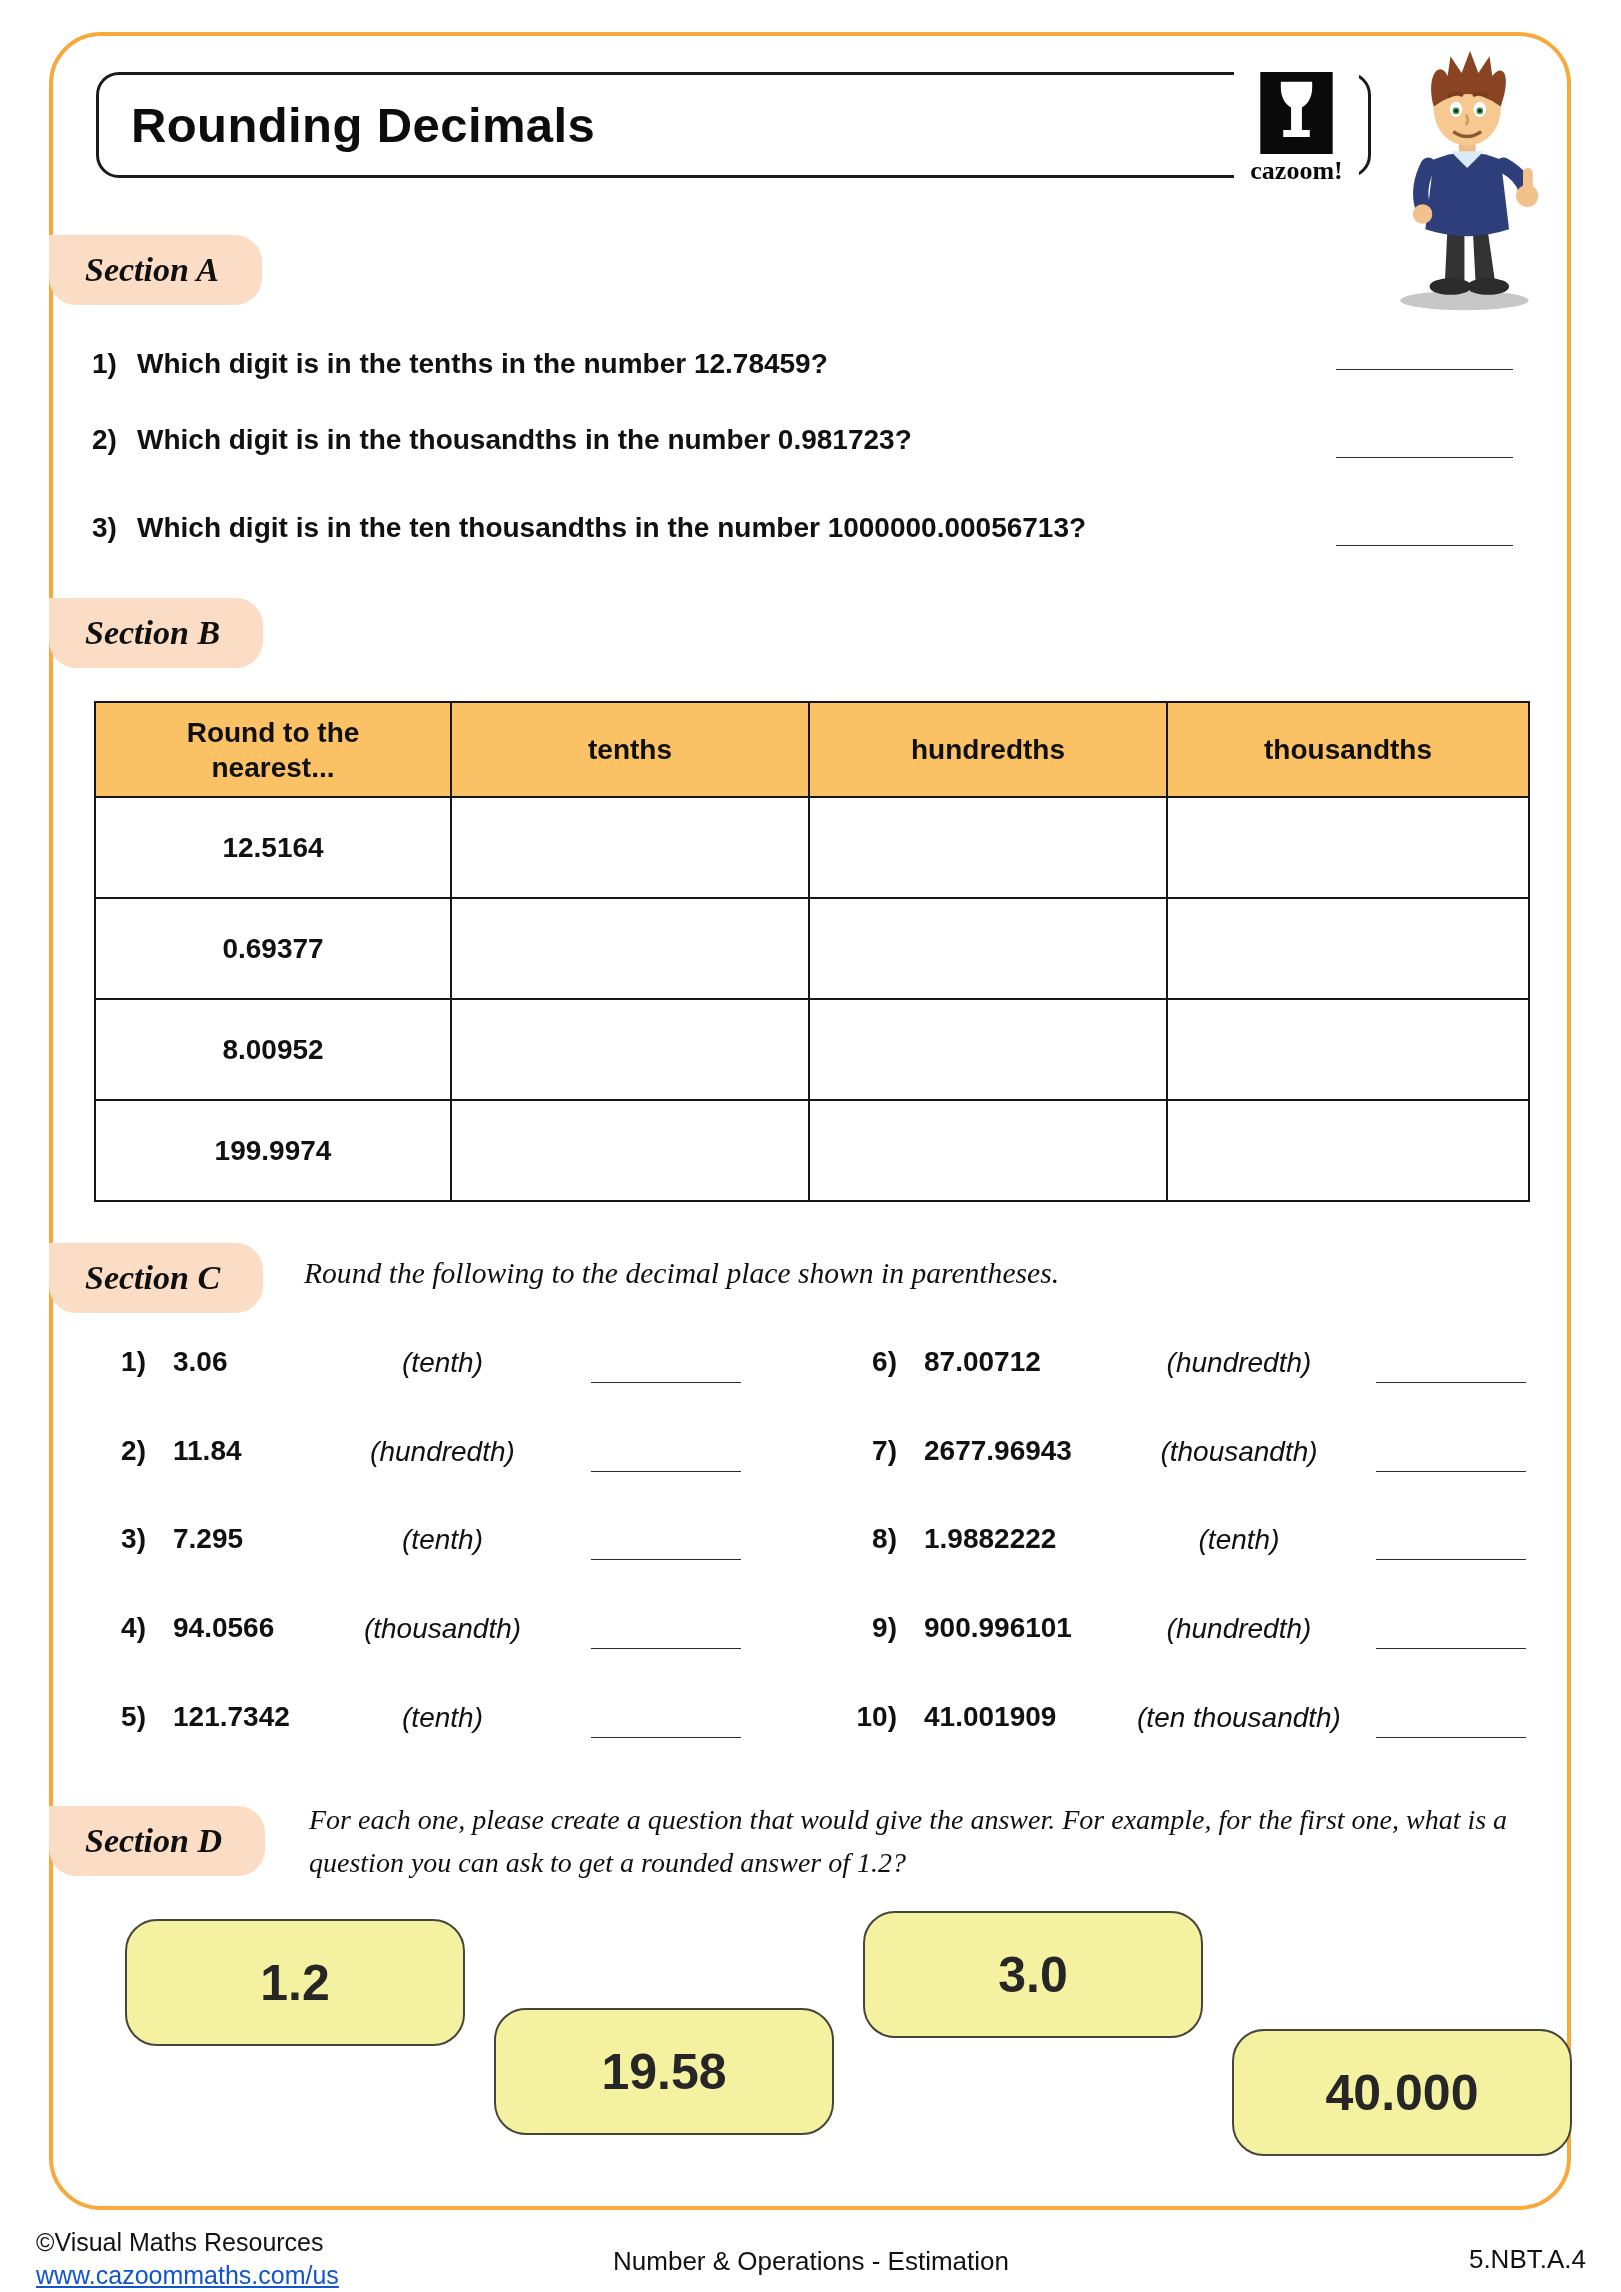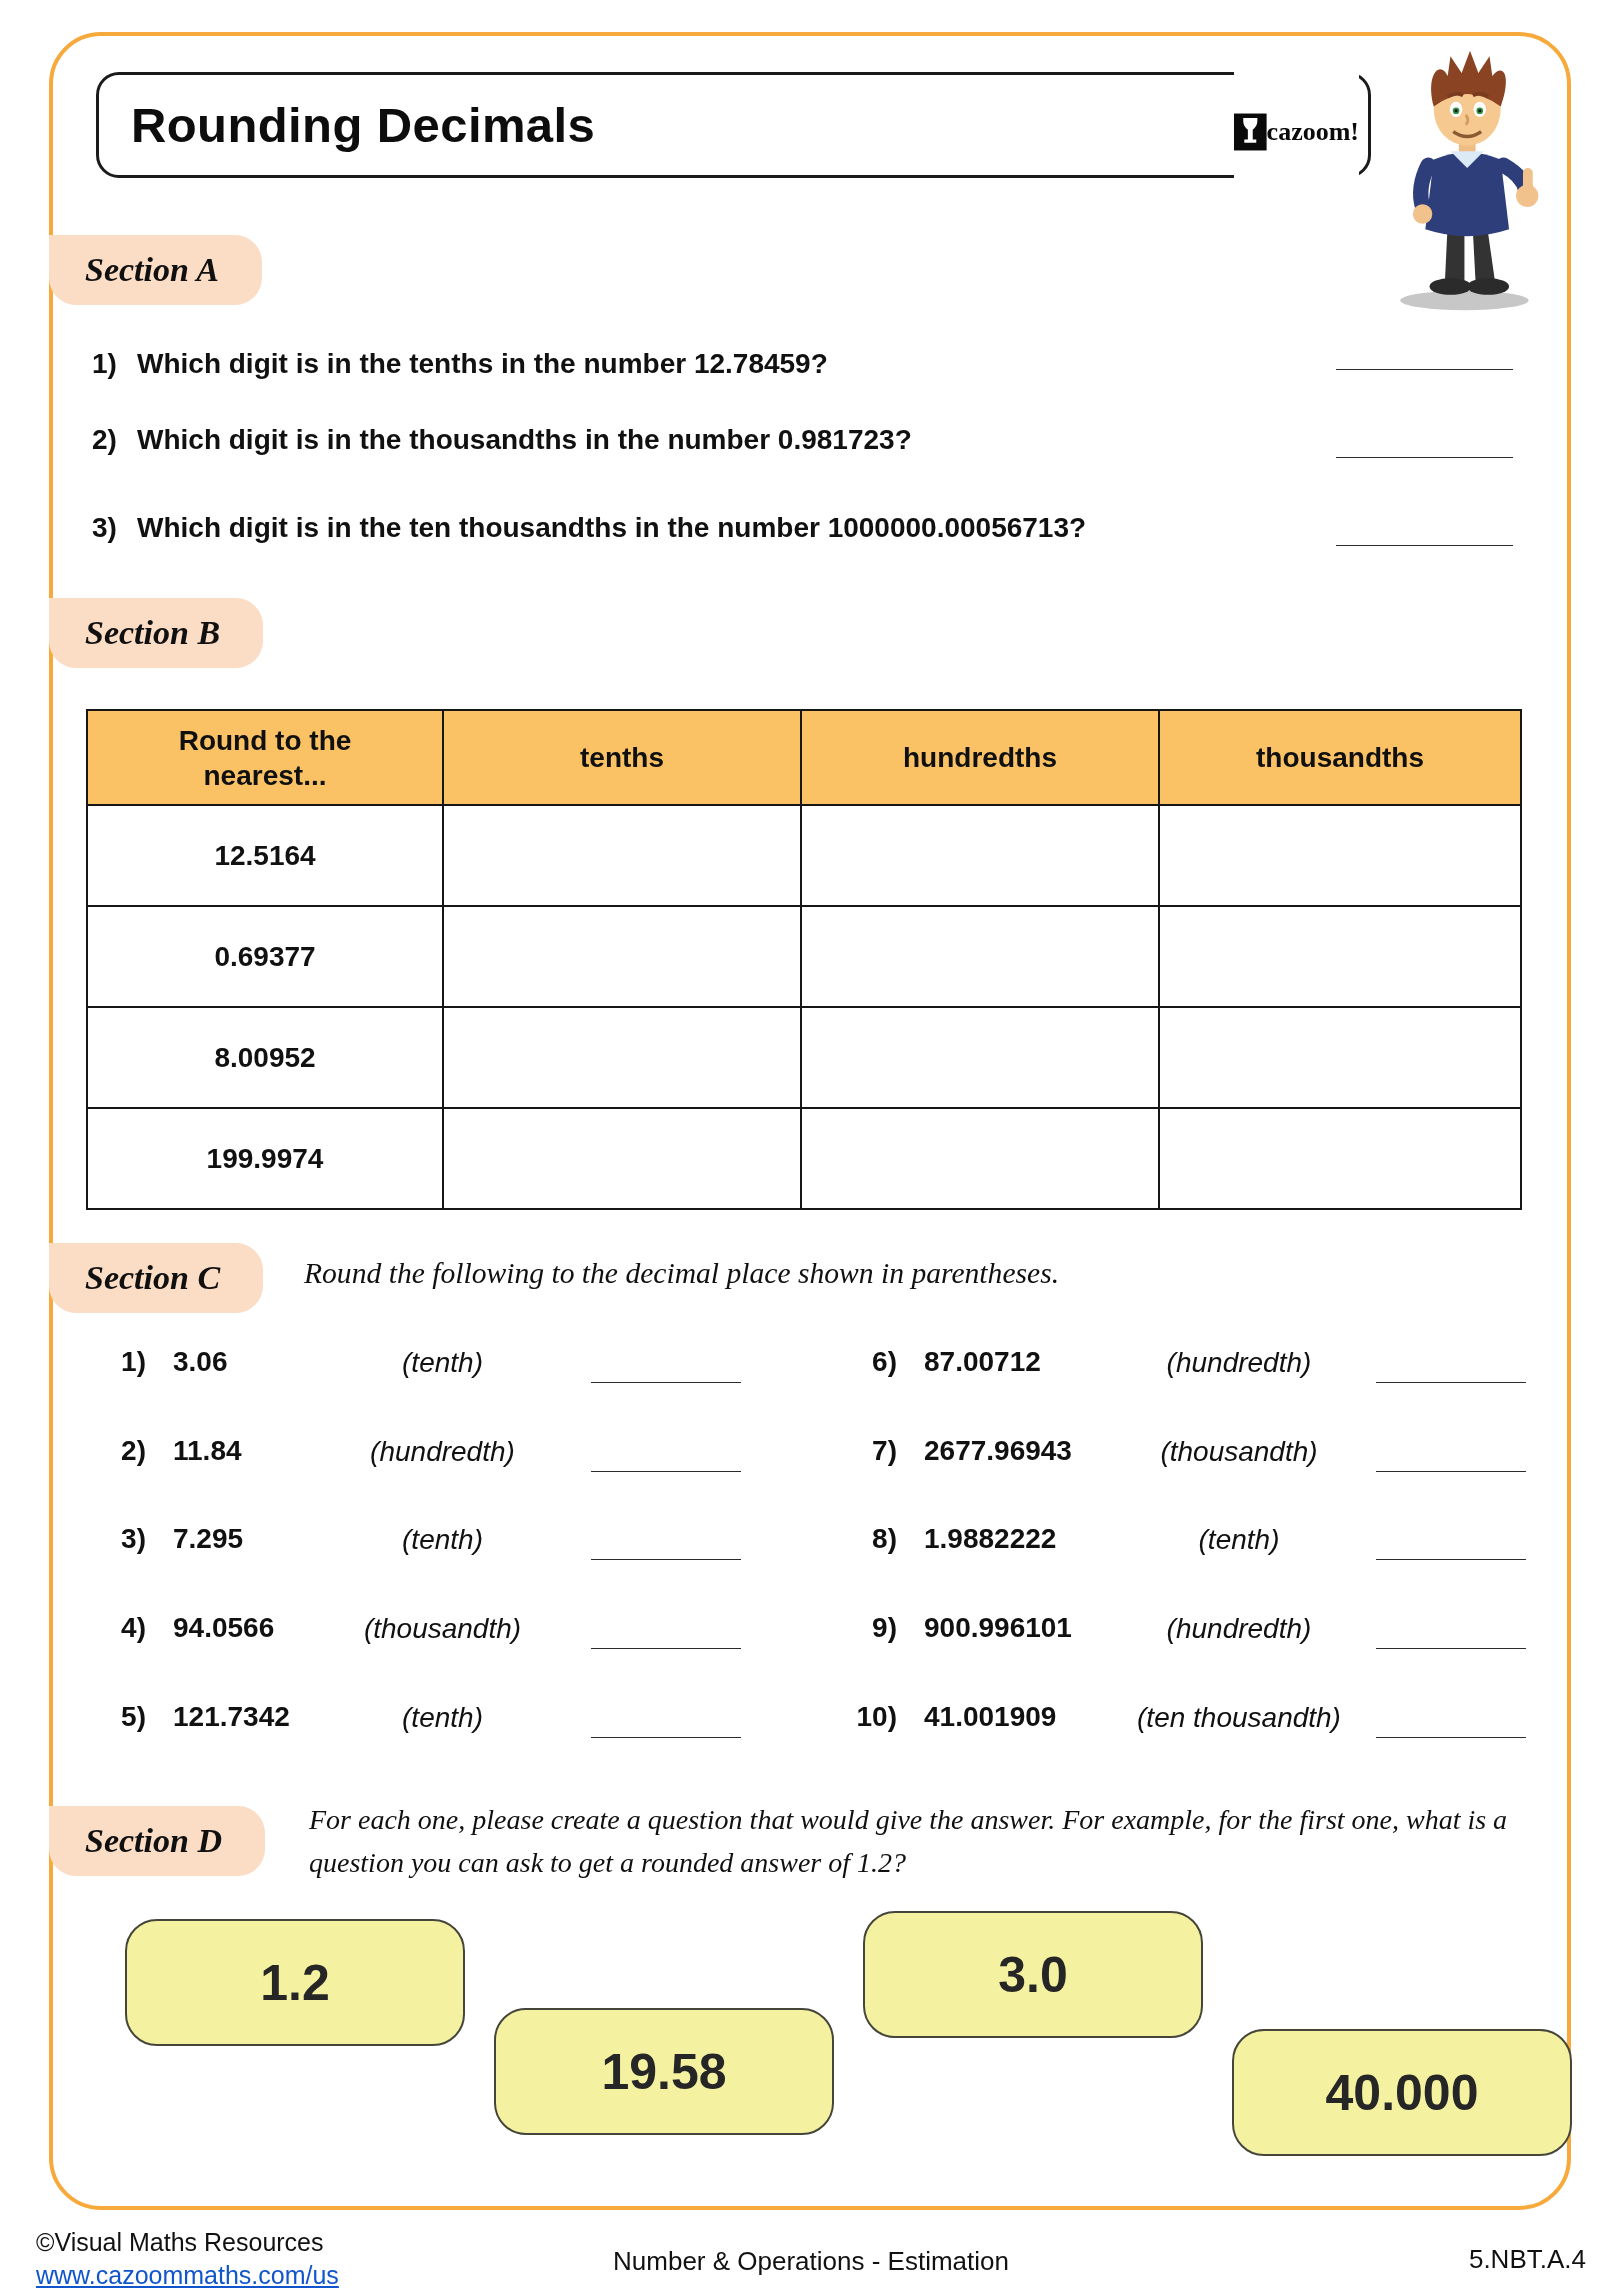--- a/index.html
+++ b/index.html
@@ -11,40 +11,40 @@
     position:absolute; left:49px; top:32px; width:1522px; height:2178px;
     border:4.5px solid var(--frame-orange,#F7A93C); border-radius:52px; box-sizing:border-box;
   }
   .title-box {
     position:absolute; left:96px; top:72px; width:1275px; height:106px;
     border:3.6px solid #1b1b1b; border-radius:23px; box-sizing:border-box;
     display:flex; align-items:center; background:#fff; z-index:2;
   }
   .title { font-size:49px; font-weight:bold; letter-spacing:0.4px; padding-left:32px; color:#0d0d0d; }
   .logo {
-    position:absolute; left:1234px; top:65px; width:125px; height:133px; background:#fff; z-index:3;
-    display:flex; flex-direction:row; align-items:center;justify-content:space-between;
+    position:absolute; left:1234px; top:72px; width:125px; height:133px; background:#fff; z-index:3;
+    display:flex; flex-direction:column; align-items:center;
   }
   .logo svg { width:73px; height:82px; }
   .logo-text { font-family:"Liberation Serif", serif; font-weight:bold; font-size:26px; margin-top:1.8px; color:#0a0a0a; }
   .mascot { position:absolute; left:1384px; top:48px; width:172px; height:265px; z-index:3; }
 
   .sec-label {
     position:absolute; left:49px; height:70px; background:var(--section-label-fill,#FBDCC5);
     border-radius:0 27px 27px 27px; display:inline-flex; align-items:center;
     padding:0 43px 0 36px; box-sizing:border-box;
     font-family:"Liberation Serif", serif; font-style:italic; font-weight:bold; font-size:34px; color:#101010;
     z-index:1;
   }
 
   .a-row { position:absolute; left:92px; font-size:28px; font-weight:bold; white-space:nowrap; }
   .a-num { display:inline-block; width:45px; }
   .a-line { position:absolute; left:1336px; width:177px; height:0; border-top:1.8px solid #2c2c2c; }
 
-  .rtable { position:absolute; left:86px; top:701px; border-collapse:collapse; table-layout:fixed; background:#fff;margin-top:8px; }
+  .rtable { position:absolute; left:94px; top:701px; border-collapse:collapse; table-layout:fixed; background:#fff; }
   .rtable th, .rtable td { border:2.7px solid #161616; padding:0; }
   .rtable th {
     background:var(--table-header-fill,#FAC264); height:93px;
     font-size:28px; font-weight:bold; text-align:center; vertical-align:middle; color:#101010;
   }
   .rtable th:first-child span { display:inline-block; max-width:228px; line-height:1.25; }
   .rtable td { height:99px; background:#fff; }
   .rtable td.rowlabel { font-size:28px; font-weight:bold; text-align:center; vertical-align:middle; }
 
   .instruction { position:absolute; font-family:"Liberation Serif", serif; font-style:italic; color:#101010; }

